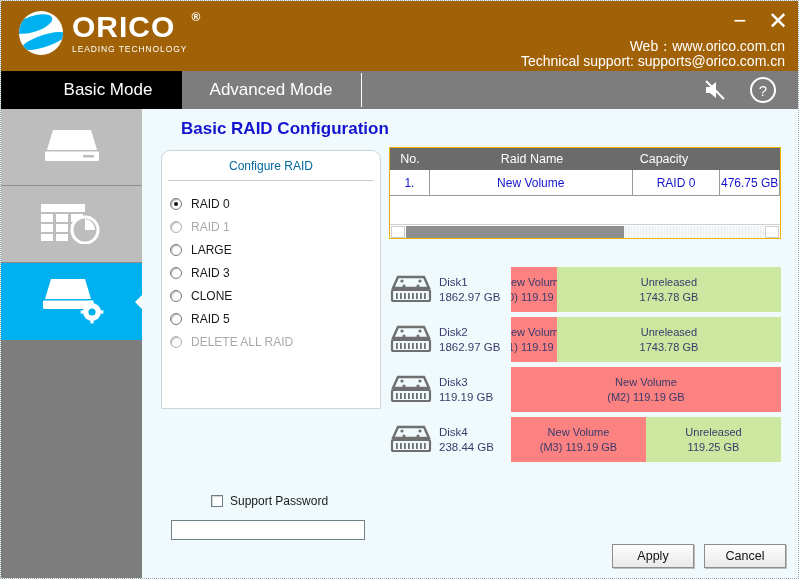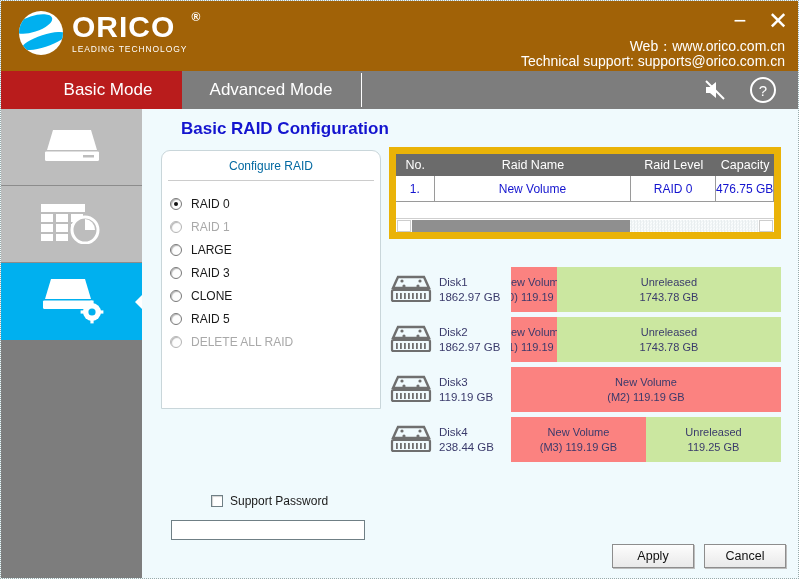--- a/index.html
+++ b/index.html
@@ -79,21 +79,21 @@
   
   .tabbar {
     position: absolute; left: 0; top: 70px; width: 799px; height: 38px;
     background: #7d7d7d;
   }
   .tab {
     position: absolute; top: 0; height: 38px;
     display: flex; align-items: center; justify-content: center;
     color: #ffffff; font-size: 17px; cursor: pointer;
   }
-  .tab-basic { left: 0; width: 214px; background: #b91c1c; }
+  .tab-basic { left: 0; width: 214px; background: #000000; }
   .tab-adv   { left: 181px; width: 178px; background: #7d7d7d; }
   .tab-div {
     position: absolute; left: 360px; top: 2px; width: 1px; height: 34px;
     background: #ffffff;
   }
   .tool-icons {
     position: absolute; right: 22px; top: 4px;
     display: flex; align-items: center; gap: 20px;
   }
   .ti { cursor: pointer; }
@@ -185,21 +185,21 @@
   .pw-input {
     position: absolute; left: 28px; top: 411px; width: 194px; height: 20px;
     border: 1px solid #6f7f85; background: #ffffff;
     font-family: "Liberation Sans", sans-serif; font-size: 12px;
     padding: 0 4px; outline: none;
   }
 
   
   .raid-table {
     position: absolute; left: 246px; top: 38px; width: 392px; height: 92px;
-    border: 7px solid #eab308; background: #ffffff;
+    border: 1px solid #eab308; background: #ffffff;
   }
   .rt-head {
     display: flex; height: 22px; background: #6b6b6b; color: #ffffff;
     font-size: 12.5px;
   }
   .rt-head > div {
     display: flex; align-items: center; justify-content: center;
     height: 22px; overflow: hidden; white-space: nowrap;
   }
   .rt-row { display: flex; height: 26px; background: #ffffff; }
@@ -413,21 +413,20 @@
     <div class="pw-check">
       <span class="cbox"></span>
       <span class="pw-label">Support Password</span>
     </div>
     <input class="pw-input" type="text" placeholder="" style="">
 
     <div class="raid-table">
       <div class="rt-head">
         <div class="c-no">No.</div>
         <div class="c-name">Raid Name</div>
-        <div class="c-lvl">Raid Level</div>
         <div class="c-cap">Capacity</div>
       </div>
       <div class="rt-row">
         <div class="c-no">1.</div>
         <div class="c-name">New Volume</div>
         <div class="c-lvl">RAID 0</div>
         <div class="c-cap">476.75 GB</div>
       </div>
       <div class="rt-blank"></div>
       <div class="scroll-h">

